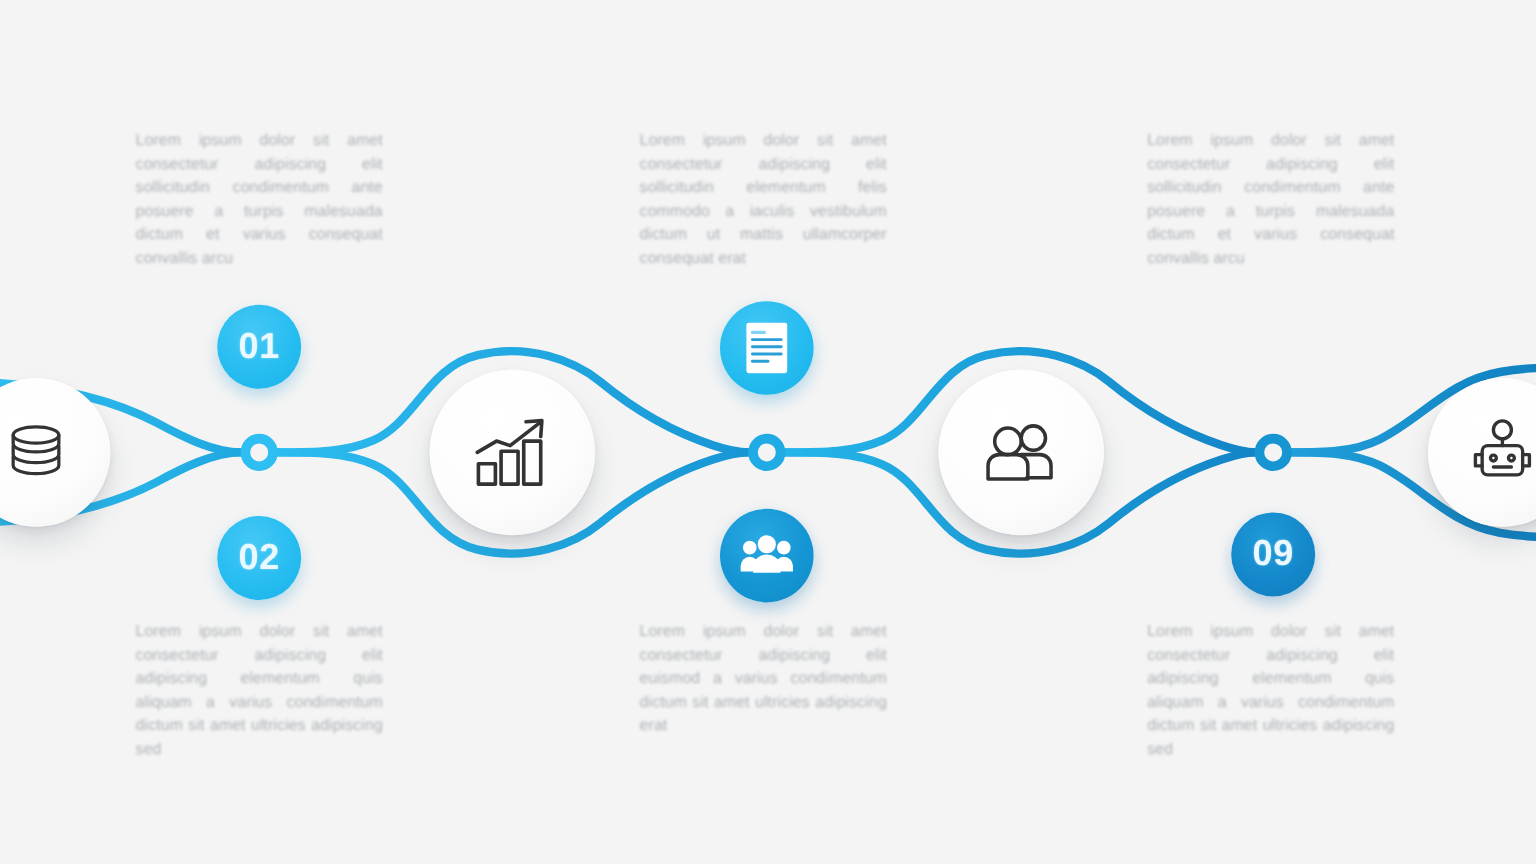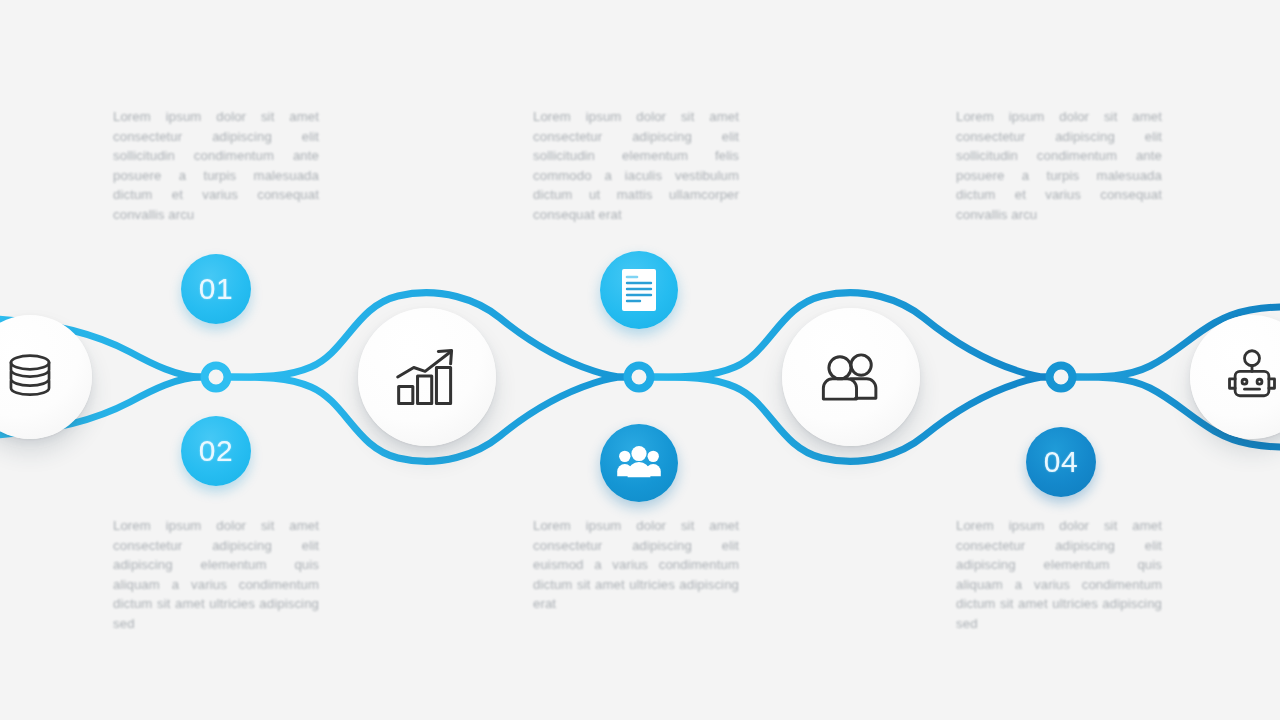--- a/index.html
+++ b/index.html
@@ -47,21 +47,21 @@
 
   
   .badge {
     position: absolute;
     border-radius: 50%;
     display: flex;
     align-items: center;
     justify-content: center;
     color: #eaf8ff;
     font-size: 30px;
-    font-weight: 400;
+    font-weight: 700;
     letter-spacing: 0.5px;
     font-family: "Liberation Sans", sans-serif;
     text-shadow: 0 0 2px rgba(255,255,255,0.45);
   }
   .badge.light {
     background: radial-gradient(circle at 42% 32%, #45c8f5 0%, #27bdf1 55%, #18b2e8 100%);
     box-shadow: 0 6px 12px rgba(25,150,210,0.28);
   }
   .badge.mid {
     background: radial-gradient(circle at 42% 32%, #2ab4e8 0%, #1aa5dd 55%, #1498d2 100%);
@@ -251,27 +251,27 @@
         <circle cx="24" cy="9" r="8"></circle>
         <path d="M12 34 v-6 a12 12 0 0 1 12 -10 a12 12 0 0 1 12 10 v6 z"></path>
       </g>
     </svg>
   </div>
 
   <div class="badge light" style="left:181px; top:254px; width:70px; height:70px;">
     <span>01</span>
   </div>
 
-  <div class="badge light" style="left:181px; top:416px; width:70px; height:70px;">
+  <div class="badge light" style="left:181px; top:430px; width:70px; height:70px;">
     <span>02</span>
   </div>
 
 
   <div class="badge dark" style="left:1026px; top:427px; width:70px; height:70px;">
-    <span>04</span>
+    <span>09</span>
   </div>
 
   <div class="textblock top" style="left:113px; top:107px;">Lorem ipsum dolor sit amet consectetur adipiscing elit sollicitudin condimentum ante posuere a turpis malesuada dictum et varius consequat convallis arcu</div>
 
   <div class="textblock top" style="left:533px; top:107px;">Lorem ipsum dolor sit amet consectetur adipiscing elit sollicitudin elementum felis commodo a iaculis vestibulum dictum ut mattis ullamcorper consequat erat</div>
 
   <div class="textblock top" style="left:956px; top:107px;">Lorem ipsum dolor sit amet consectetur adipiscing elit sollicitudin condimentum ante posuere a turpis malesuada dictum et varius consequat convallis arcu</div>
 
   <div class="textblock" style="left:113px; top:516px;">Lorem ipsum dolor sit amet consectetur adipiscing elit adipiscing elementum quis aliquam a varius condimentum dictum sit amet ultricies adipiscing sed</div>
 

